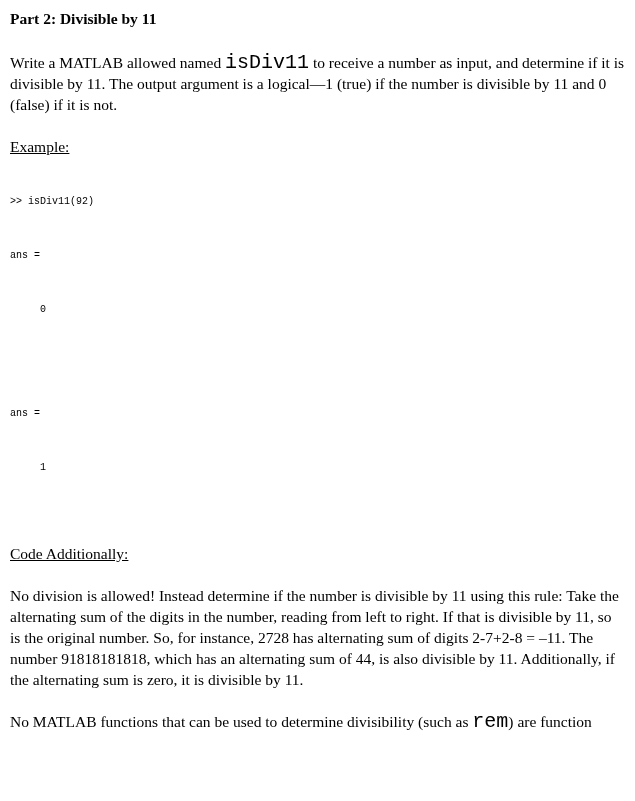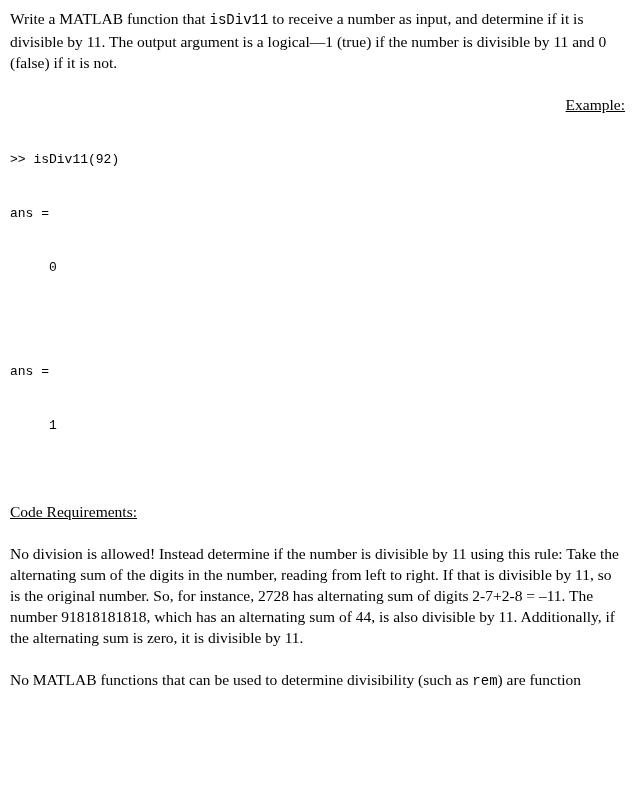--- a/index.html
+++ b/index.html
@@ -22,66 +22,66 @@
     font-size: 15.5px;
     font-weight: bold;
     margin: 0 0 23px 0;
     line-height: 21px;
   }
   .para {
     margin: 0 0 21px 0;
   }
   .para.tight {
     margin: 8px 0 0 0;
-    text-align: right;
   }
   .heading-u {
     margin: 0 0 21px 0;
   }
   .u { text-decoration: underline; }
   .b { font-weight: normal; }
   .c {
     font-family: "Liberation Mono", monospace;
-    font-size: 14px;
+    font-size: 20px;
   }
   .codeblock {
     font-family: "Liberation Mono", monospace;
-    font-size: 13px;
+    font-size: 10px;
     line-height: 18px;
     white-space: pre;
     margin: 0 0 14px 0;
   }
   .codeblock.last {
     margin-bottom: 30px;
   }
   .code-line {
     white-space: pre;
     min-height: 18px;
   }
 </style>
 </head>
 <body>
 
 <div class="page">
 
+  <h1 class="title">Part 2: Divisible by 11</h1>
 
-  <p class="para"><span>Write a MATLAB function that </span><span class="c">isDiv11</span><span> to receive a number as input, and determine if it is divisible by 11. The output argument is a logical—1 (true) if the number is divisible by 11 and 0 (false) if it is not.</span></p>
+  <p class="para"><span>Write a MATLAB allowed named </span><span class="c">isDiv11</span><span> to receive a number as input, and determine if it is divisible by 11. The output argument is a logical—1 (true) if the number is divisible by 11 and 0 (false) if it is not.</span></p>
 
   <p class="para tight"><span class="u">Example:</span></p>
 
   <div class="codeblock">
     <div class="code-line">&gt;&gt; isDiv11(92)</div>
     <div class="code-line">ans =</div>
     <div class="code-line">     0</div>
   </div>
 
   <div class="codeblock last">
     <div class="code-line">ans =</div>
     <div class="code-line">     1</div>
   </div>
 
-  <p class="para heading-u"><span class="u">Code Requirements:</span></p>
+  <p class="para heading-u"><span class="u">Code Additionally:</span></p>
 
   <p class="para"><span>No division is allowed! Instead determine if the number is divisible by 11 using this rule: Take the alternating sum of the digits in the number, reading from left to right. If that is </span><span class="b">divisible by 11</span><span>, so is the original number. So, for instance, 2728 has alternating sum of digits 2-7+2-8 = </span><span class="b">–11</span><span>. The number 91818181818, which has an alternating sum of </span><span class="b">44</span><span>, is also divisible by 11. Additionally, if the alternating sum is zero, it is divisible by 11.</span></p>
 
   <p class="para"><span>No MATLAB functions that can be used to determine divisibility (such as </span><span class="c">rem</span><span>) are function</span></p>
 
 </div>
 
 </body></html>

